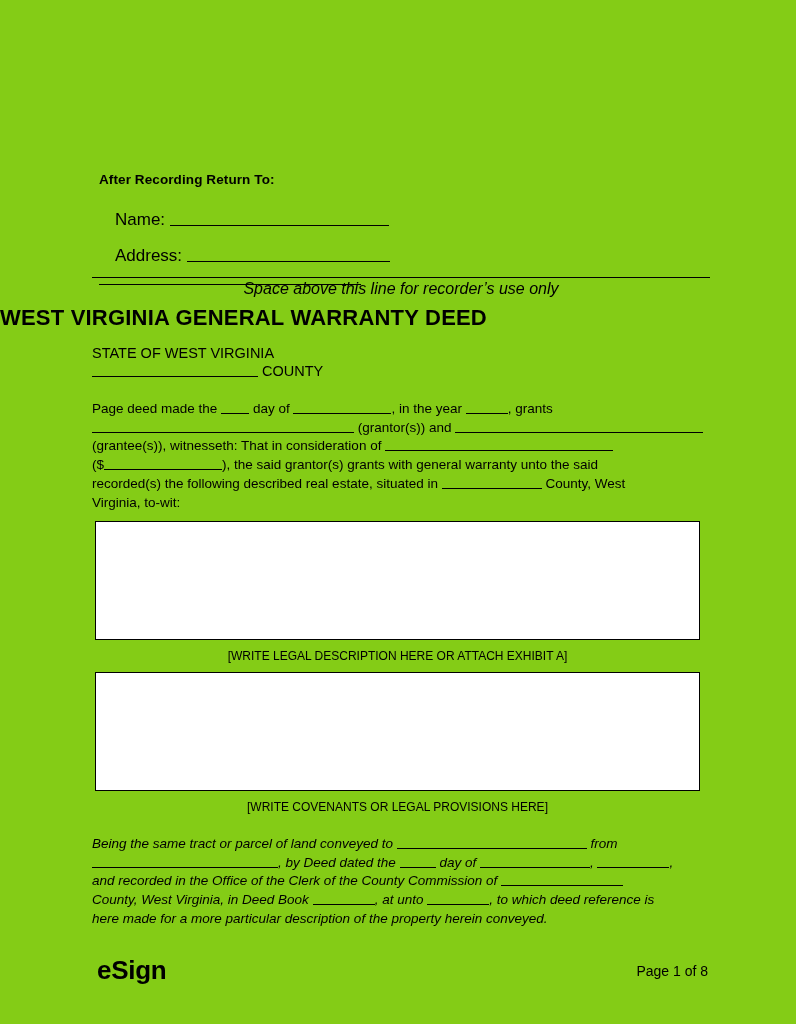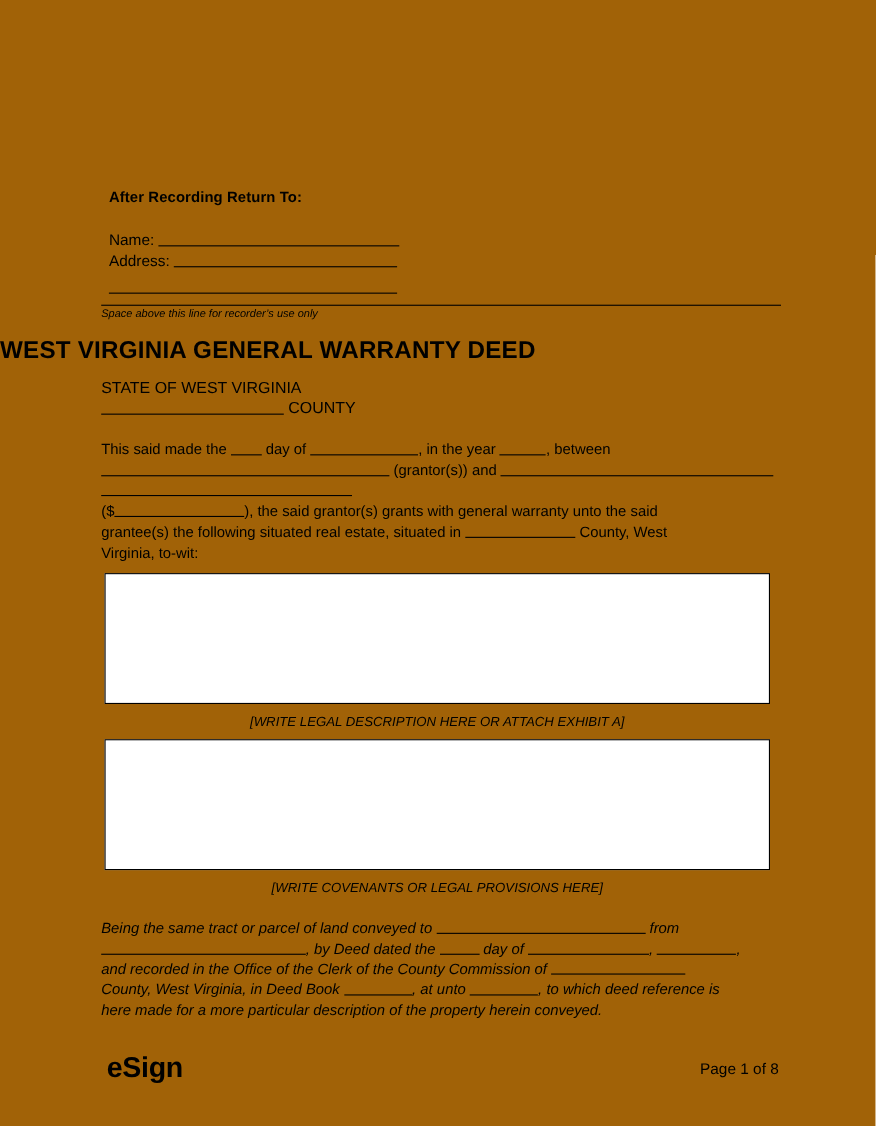--- a/index.html
+++ b/index.html
@@ -10,21 +10,21 @@
   }
   body {
     font-family: "Liberation Sans", sans-serif;
     color: #000000;
   }
   .page {
     position: relative;
     width: 796px;
     height: 1024px;
     margin: 0 auto;
-    background: #a16207;
+    background: #84cc16;
     overflow: hidden;
     box-sizing: border-box;
   }
 
   
   .blank {
     display: inline-block;
     border-bottom: 1.6px solid #000;
     vertical-align: baseline;
     height: 0.95em;
@@ -38,24 +38,24 @@
     top: 172px;
     width: 420px;
   }
   .return-heading {
     font-size: 13.5px;
     font-weight: bold;
     letter-spacing: 0.1px;
     margin: 0 0 22px 0;
   }
   .return-row {
-    font-size: 14px;
+    font-size: 17px;
     line-height: 19px;
     white-space: nowrap;
-    margin: 0;
+    margin: 16px;
   }
   .return-row .lbl { display: inline-block; }
   .rule-name    { width: 219px; }
   .rule-address { width: 203px; }
   .rule-third {
     display: block;
     width: 262px;
     border-bottom: 1.6px solid #000;
     height: 0;
     margin-top: 19px;
@@ -69,22 +69,22 @@
     top: 277px;
     width: 618px;
     height: 0;
     border-top: 1.8px solid #000;
   }
   .recorder-note {
     position: absolute;
     left: 92px;
     top: 280px;
     width: 618px;
-    text-align: left;
-    font-size: 10px;
+    text-align: center;
+    font-size: 16px;
     font-style: italic;
     white-space: nowrap;
   }
 
   
   .doc-title {
     position: absolute;
     left: 0;
     top: 305px;
     width: 796px;
@@ -142,21 +142,20 @@
   }
   #legal-box   { top: 521px; height: 117px; }
   #covenant-box{ top: 672px; height: 117px; }
 
   .box-caption {
     position: absolute;
     left: 95px;
     width: 605px;
     text-align: center;
     font-size: 12px;
-    font-style: italic;
     white-space: nowrap;
   }
   #legal-caption    { top: 649px; }
   #covenant-caption { top: 800px; }
 
   
   .para-bottom {
     position: absolute;
     left: 92px;
     top: 835px;
@@ -221,42 +220,43 @@
 
   <div class="state-line">STATE OF WEST VIRGINIA</div>
 
   <div class="county-line">
     <span class="blank rule-county"></span>
     <span>COUNTY</span>
   </div>
 
   <div class="para-top">
     <span class="ln">
-      <span>This said made the</span>
+      <span>Page deed made the</span>
       <span class="blank rule-day"></span>
       <span>day of</span>
       <span class="blank rule-month"></span><span>, in the year</span>
-      <span class="blank rule-year"></span><span>, between</span>
+      <span class="blank rule-year"></span><span>, grants</span>
     </span>
 
     <span class="ln">
       <span class="blank rule-grantor"></span>
       <span>(grantor(s)) and</span>
       <span class="blank rule-grantee"></span>
     </span>
 
     <span class="ln">
+      <span>(grantee(s)), witnesseth: That in consideration of</span>
       <span class="blank rule-consid"></span>
     </span>
 
     <span class="ln"><span>($</span><span class="blank rule-dollars"></span><span>), the said grantor(s) grants with general warranty unto the said</span>
     </span>
 
     <span class="ln">
-      <span>grantee(s) the following situated real estate, situated in</span>
+      <span>recorded(s) the following described real estate, situated in</span>
       <span class="blank rule-countyb"></span>
       <span>County, West</span>
     </span>
 
     <span class="ln">
       <span>Virginia, to-wit:</span>
     </span>
   </div>
 
   <div class="content-box" id="legal-box"></div>

